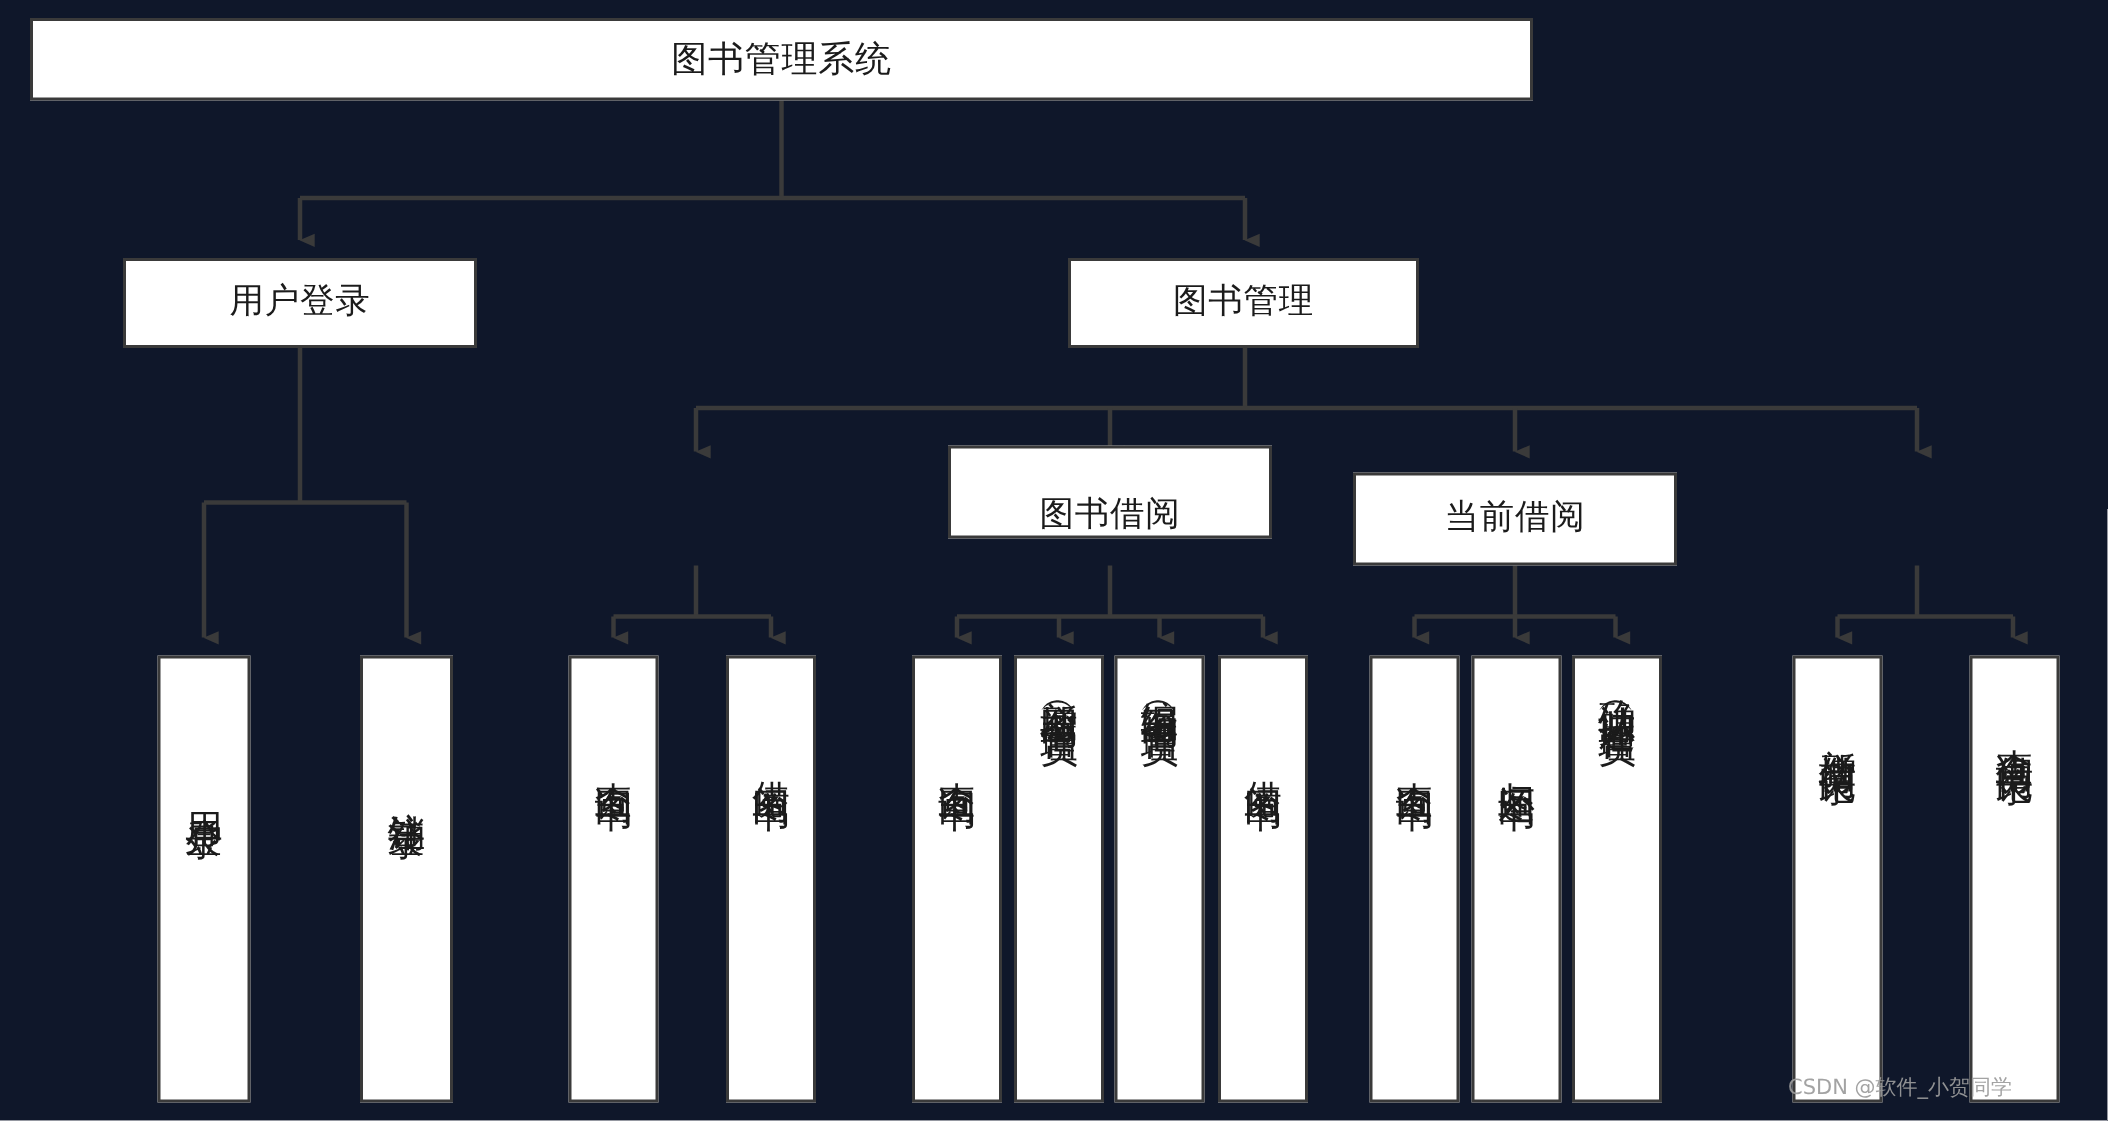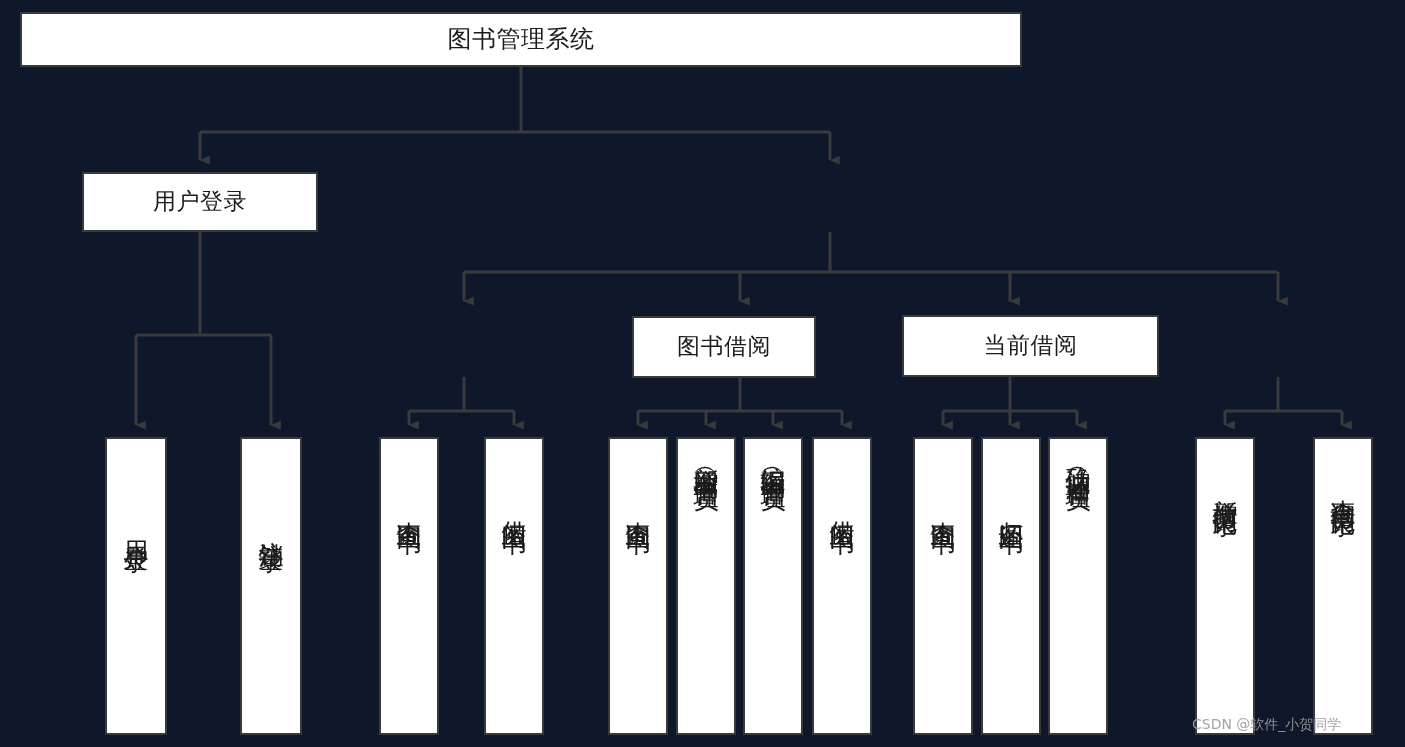--- a/index.html
+++ b/index.html
@@ -131,25 +131,28 @@
     </g>
   </svg>
 
   <div class="node root horiz" style="left:20px; top:12px; width:1002px; height:55px;">
     <span class="lbl">图书管理系统</span>
   </div>
 
   <div class="node horiz" style="left:82px; top:172px; width:236px; height:60px;">
     <span class="lbl">用户登录</span>
   </div>
-
-  <div class="node horiz" style="left:632px; top:316px; width:184px; height:62px;">
+  <div class="node horiz" style="left:712px; top:172px; width:234px; height:60px;">
+    <span class="lbl">图书管理</span>
+  </div>
+
+  <div class="node horiz" style="left:632px; top:297px; width:216px; height:62px;align-items:flex-end;">
     <span class="lbl">图书借阅</span>
   </div>
-  <div class="node horiz" style="left:902px; top:315px; width:257px; height:62px;">
+  <div class="node horiz" style="left:902px; top:315px; width:216px; height:62px;">
     <span class="lbl">当前借阅</span>
   </div>
 
   <div class="node vert mid" style="left:105px; top:437px; width:62px; height:298px;">
     <span class="lbl">用户登录</span>
   </div>
   <div class="node vert mid" style="left:240px; top:437px; width:62px; height:298px;">
     <span class="lbl">注销登录</span>
   </div>
 

